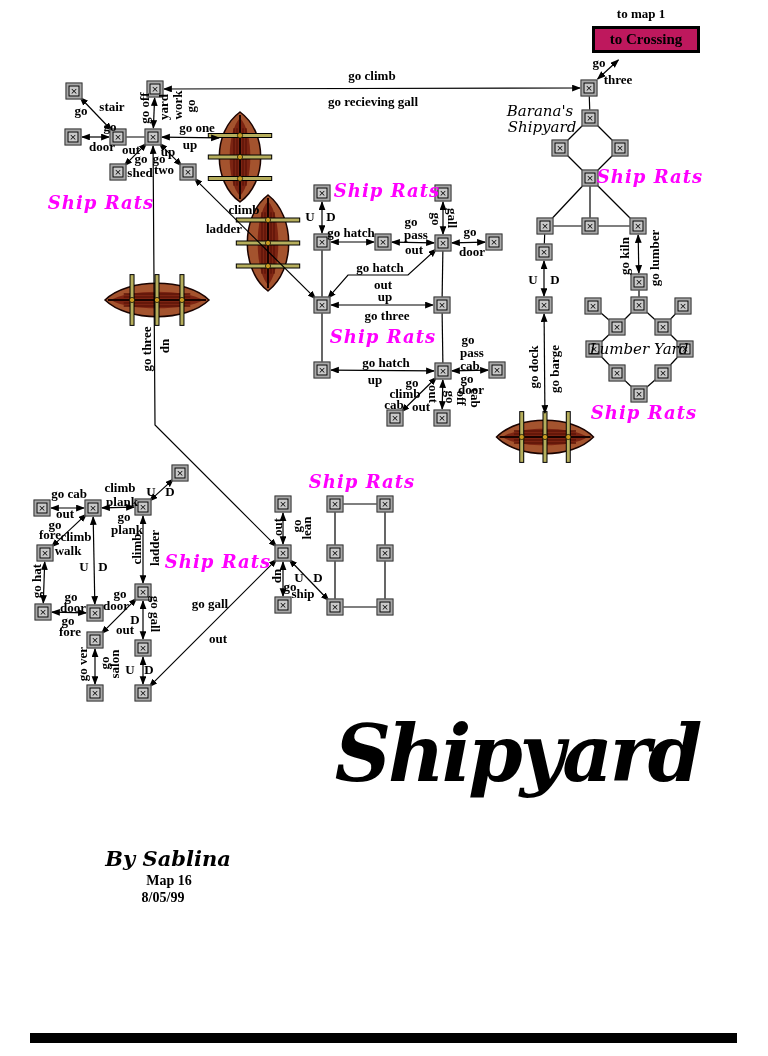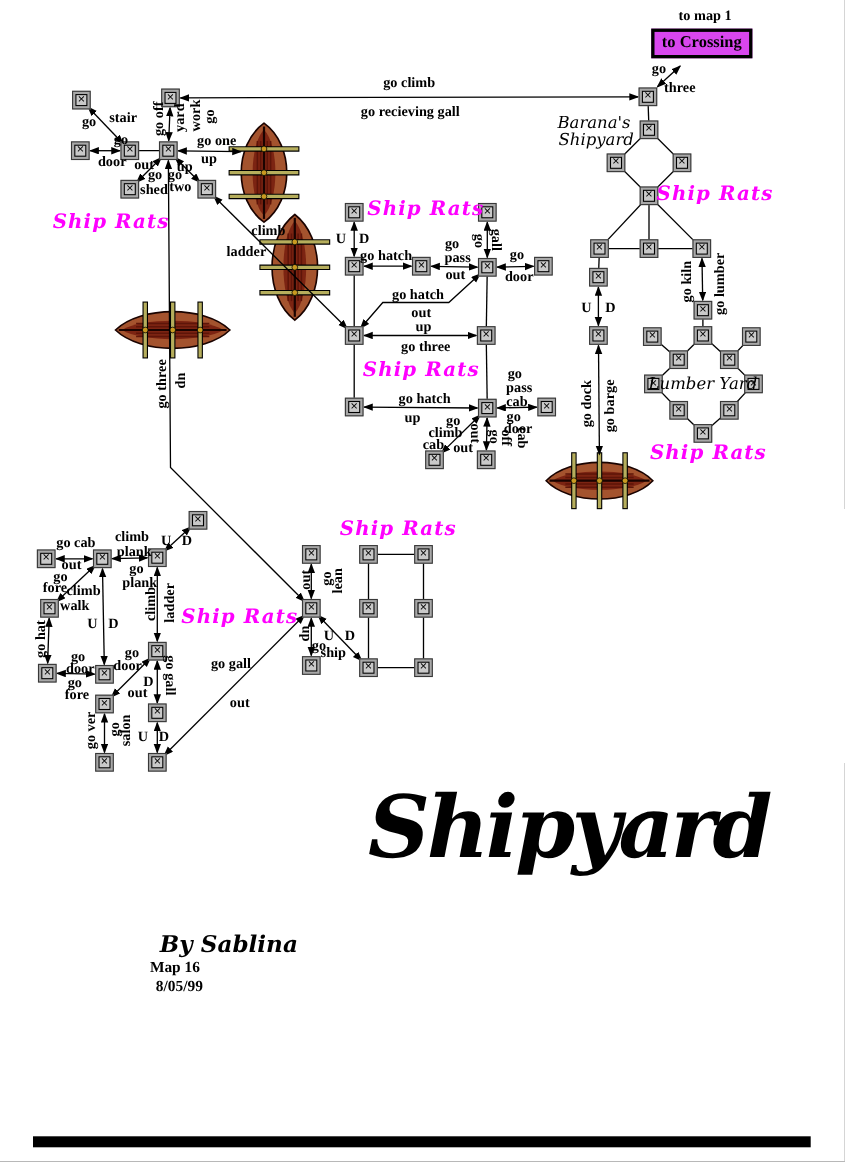--- a/index.html
+++ b/index.html
@@ -9,29 +9,29 @@
   .lbl{position:absolute;white-space:nowrap;font:bold 13px "Liberation Serif",serif;color:#000;
        transform:translate(-50%,-50%);line-height:1;}
   .lbl.place{font:italic 15px "DejaVu Serif",serif;font-weight:normal;}
   .rats{position:absolute;white-space:nowrap;transform:translate(-50%,-50%);
         font:bold italic 18px "DejaVu Serif",serif;letter-spacing:1px;}
   .node{position:absolute;width:17px;height:17px;transform:translate(-50%,-50%);
         background:#a8a8a8;border:1px solid #383838;box-sizing:border-box;
         display:flex;align-items:center;justify-content:center;}
   .node i{display:block;width:9px;height:9px;background:#c9c9c9;border:1px solid #000;
         font:normal 9px/8px "DejaVu Sans",sans-serif;font-style:normal;text-align:center;color:#000;}
-  .crossing-box{position:absolute;left:592px;top:26px;width:92px;height:27px;border:3px solid #000;
+  .crossing-box{position:absolute;left:592px;top:26px;width:108px;height:27px;border:3px solid #000;
         display:flex;align-items:center;justify-content:center;box-sizing:border-box;
-        font:bold 15px "Liberation Serif",serif;background:#d946ef;}
+        font:bold 15px "Liberation Serif",serif;background:#be185d;}
   .tomap{position:absolute;left:641px;top:14px;transform:translate(-50%,-50%);
         font:bold 13px "Liberation Serif",serif;}
   .big-title{position:absolute;left:517px;top:753px;transform:translate(-50%,-50%);
         font:bold italic 78px "DejaVu Serif",serif;letter-spacing:-3px;color:#000;}
   .by{position:absolute;left:168px;top:858px;transform:translate(-50%,-50%);
-        font:bold italic 21px "DejaVu Serif",serif;margin-left:40px;}
+        font:bold italic 21px "DejaVu Serif",serif;}
   .credit{position:absolute;transform:translate(-50%,-50%);font:bold 14px "Liberation Serif",serif;}
   .bottom-bar{position:absolute;left:30px;top:1033px;width:707px;height:10px;background:#000;}
 </style>
 </head>
 <body>
 
 <div id="map">
   <svg id="art" width="768" height="1056" viewBox="0 0 768 1056">
     <defs>
       <marker id="ah" viewBox="0 0 8 8" refX="7" refY="3" markerWidth="9" markerHeight="9" orient="auto-start-reverse" markerUnits="userSpaceOnUse">
@@ -189,21 +189,21 @@
         <path d="M 153.0624984930136 145.99978299395997 L 155 425 L 276.6360389693211 546.636038969321" fill="none" stroke="#000" stroke-width="1.2" marker-start="url(#ah)" marker-end="url(#ah)"></path>
         <path d="M 327.8943748457606 298.19879825489164 L 348 275 L 408 275 L 436.35774069197953 249.07292279590442" fill="none" stroke="#000" stroke-width="1.2" marker-start="url(#ah)" marker-end="url(#ah)"></path>
       </g>
   </svg>
 
   <div class="tomap">to map 1</div>
   <div class="crossing-box">to Crossing</div>
 
   <div class="big-title">Shipyard</div>
   <div class="by">By Sablina</div>
-  <div class="credit" style="left:159px;top:881px;">Map 16</div>
+  <div class="credit" style="left:169px;top:881px;">Map 16</div>
   <div class="credit" style="left:163px;top:898px;">8/05/99</div>
 
   <div class="bottom-bar"></div>
 <div class="node" style="left: 74px; top: 91px;">
       <i>×</i>
     </div>
     <div class="node" style="left: 73px; top: 137px;">
       <i>×</i>
     </div>
     <div class="node" style="left: 118px; top: 137px;">

